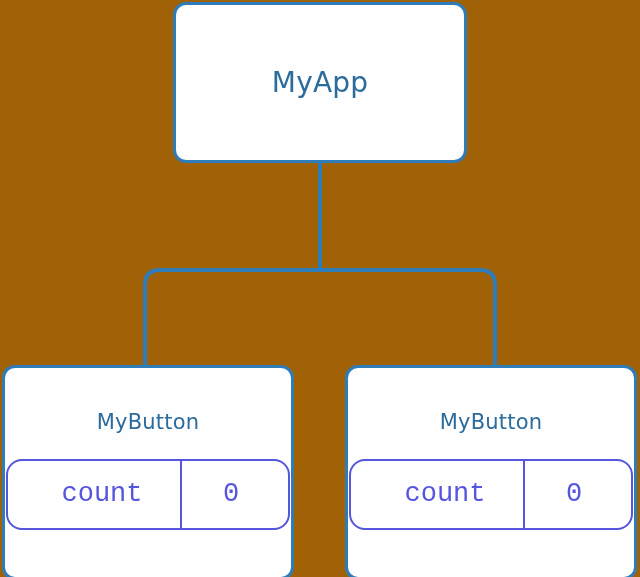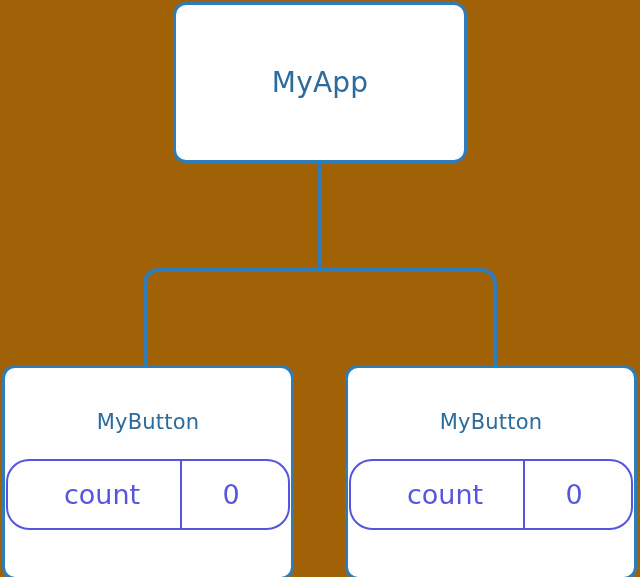--- a/index.html
+++ b/index.html
@@ -77,23 +77,24 @@
   }
 
   
   .state-pill {
     margin-top: 26px;
     display: flex;
     align-items: stretch;
     height: 71px;
     box-sizing: border-box;
     border: 2px solid #5555DD;
-    border-radius: 23px;
+    border-radius: 16px;
     background: transparent;
     overflow: hidden;
+    font-family: Liberation Mono, monospace;
   }
 
   .state-key {
     display: flex;
     align-items: center;
     justify-content: center;
     min-width: 136px;
     padding: 0 10px 0 26px;
     color: #5555DD;
     font-size: 27px;

